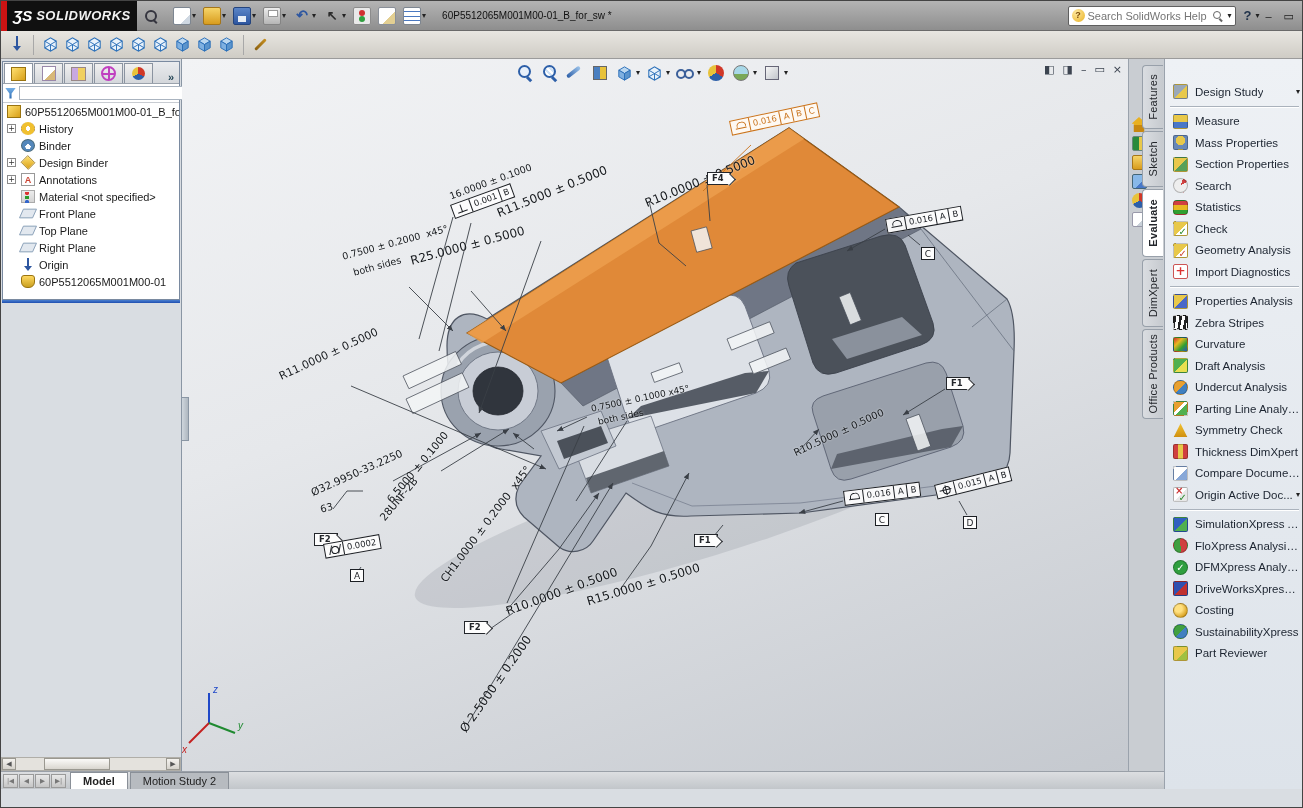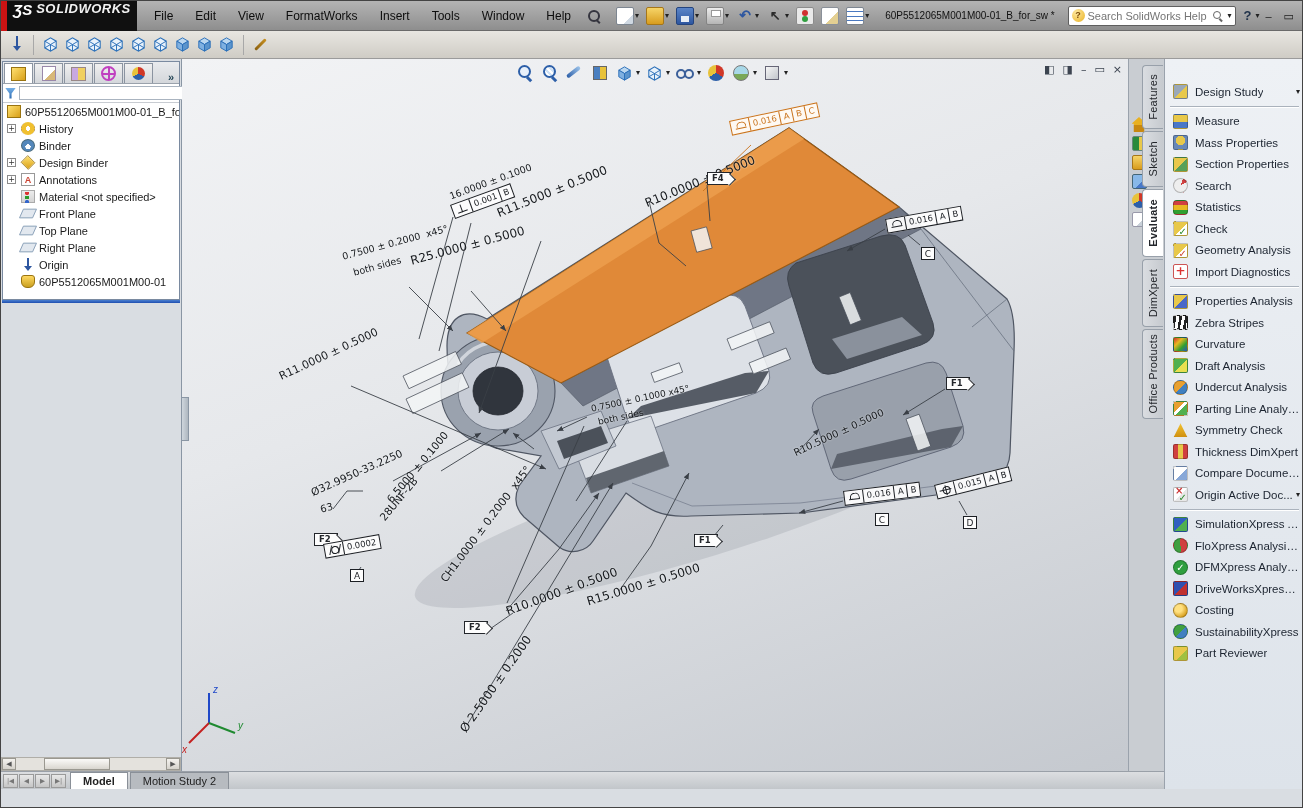--- a/index.html
+++ b/index.html
@@ -1,21 +1,21 @@
 <!DOCTYPE html>
 <html><head>
 <meta charset="utf-8">
 <style>
   *{margin:0;padding:0;box-sizing:border-box}
   body{font-family:"Liberation Sans",sans-serif;background:#888;-webkit-font-smoothing:antialiased}
   .app{position:relative;width:1303px;height:808px;overflow:hidden;background:#d9dde2;border:1px solid #444}
 
   
   .titlebar{position:absolute;left:0;top:0;width:1303px;height:30px;background:linear-gradient(#b4b4b4,#8e8e8e);display:flex;align-items:center;border-bottom:1px solid #6a6a6a}
-  .logo{width:130px;height:30px;background:#101010;border-left:6px solid #cc1313;display:flex;align-items:flex-start;padding-left:6px;gap:4px;flex:0 0 136px}
+  .logo{width:130px;height:30px;background:#101010;border-left:6px solid #cc1313;display:flex;align-items:center;padding-left:6px;gap:4px;flex:0 0 136px}
   .logo .mark{color:#fff;font-weight:bold;font-style:italic;font-size:15px}
   .logo .word{color:#f2f2f2;font-weight:bold;font-style:italic;font-size:13px;letter-spacing:.5px}
   .menus{display:flex;gap:4px;margin-left:8px}
   .menu{font-size:12px;color:#0d0d0d;padding:4px 9px;cursor:default}
   .msearch{width:16px;height:16px;position:relative;margin:0 6px}
   .msearch::before{content:"";position:absolute;left:2px;top:2px;width:8px;height:8px;border:2px solid #35353f;border-radius:50%}
   .msearch::after{content:"";position:absolute;left:11px;top:11px;width:5px;height:2px;background:#35353f;transform:rotate(45deg);transform-origin:0 0}
   .tbicons{display:flex;align-items:center;gap:3px;margin-left:6px}
   .tbw{display:flex;align-items:center;gap:1px;padding:1px 2px;border-radius:3px}
   .tbi{width:18px;height:18px;display:inline-block;border-radius:2px;position:relative}
@@ -216,30 +216,20 @@
         <path d="M4 6.5 L10 10 L10 17 L4 13.5 Z" fill="#7fb0e0" stroke="#2a6fb8" stroke-width="1"></path>
         <path d="M16 6.5 L10 10 L10 17 L16 13.5 Z" fill="#5b94cc" stroke="#2a6fb8" stroke-width="1"></path>
       </symbol>
     </defs>
   </svg>
 
   <div class="titlebar">
     <div class="logo">
       <span class="mark">ƷS</span>
       <span class="word">SOLIDWORKS</span>
-    </div>
-    <div class="menus">
-      <span class="menu">File</span>
-      <span class="menu">Edit</span>
-      <span class="menu">View</span>
-      <span class="menu">FormatWorks</span>
-      <span class="menu">Insert</span>
-      <span class="menu">Tools</span>
-      <span class="menu">Window</span>
-      <span class="menu">Help</span>
     </div>
     <span class="msearch"></span>
     <div class="tbicons" id="tb-icons">
         <span class="tbw">
           <span class="tbi tb-new-document"></span>
           <span class="tdd">▾</span>
         </span>
         <span class="tbw">
           <span class="tbi tb-open"></span>
           <span class="tdd">▾</span>

